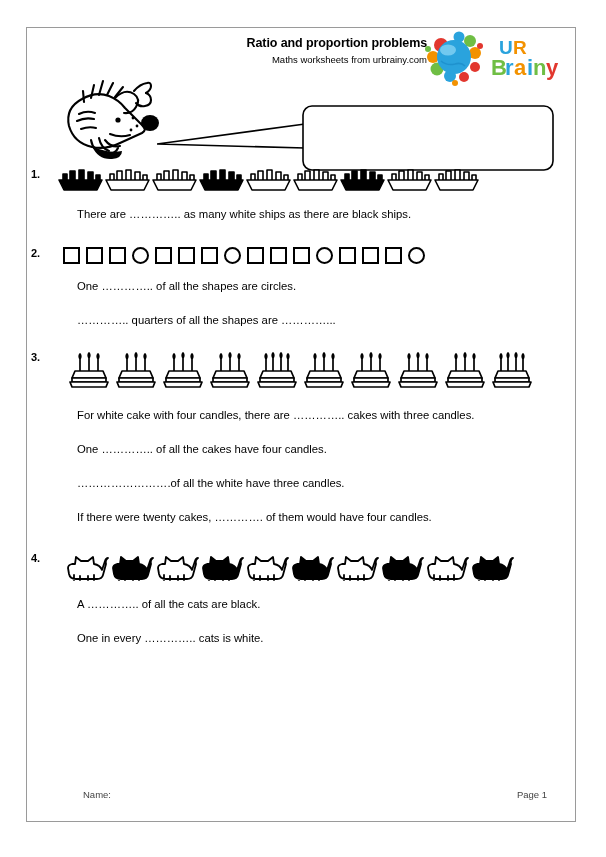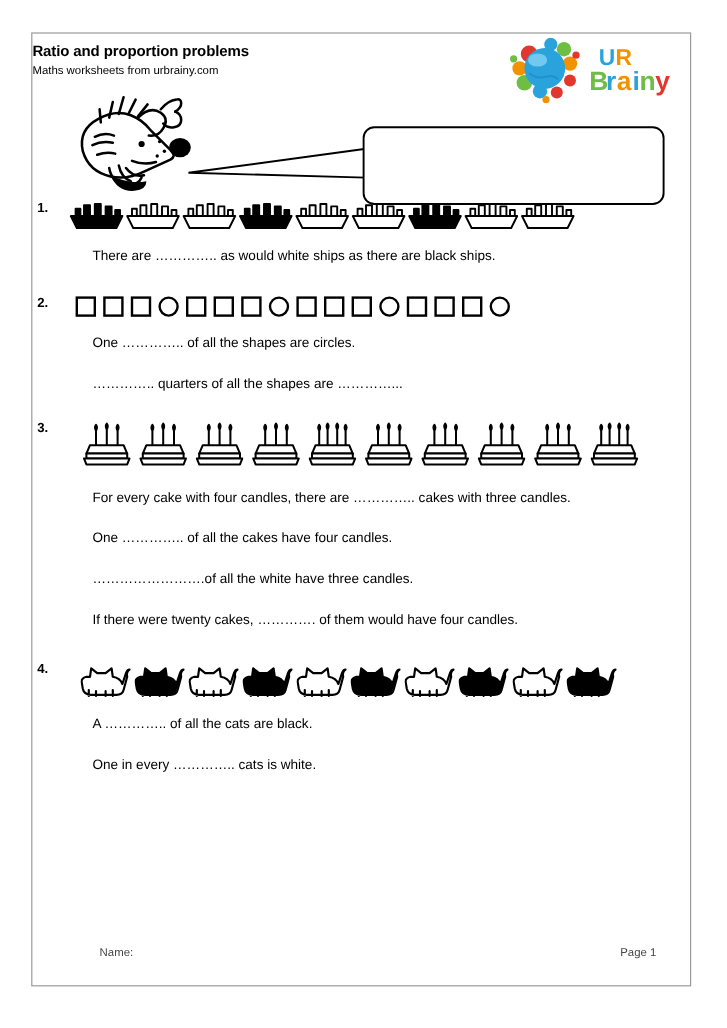--- a/index.html
+++ b/index.html
@@ -29,21 +29,21 @@
   
   .header {
     position: relative;
     height: 58px;
   }
   .title-block {
     position: absolute;
     left: 0;
     top: 8px;
     width: 400px;
-    text-align: left;
+    text-align: right;
   }
   .title {
     font-size: 12.5px;
     font-weight: bold;
     letter-spacing: -0.1px;
     line-height: 15px;
   }
   .subtitle {
     font-size: 9.5px;
     line-height: 14px;
@@ -312,21 +312,21 @@
             <path d="M2 12 h43 l-5 10 h-33 z M6 12 v-6 h4 v6 M13 12 v-9 h5 v9 M22 12 v-10 h5 v10 M31 12 v-8 h5 v8 M39 12 v-5 h4 v5" fill="#000" stroke="#000" stroke-width="1.6" stroke-linejoin="round"></path>
           </svg>
         <svg class="ship" width="47" height="24" viewBox="0 0 47 24">
             <path d="M2 12 h43 l-5 10 h-33 z M6 12 v-6 h4 v6 M13 12 v-9 h5 v9 M22 12 v-10 h5 v10 M31 12 v-8 h5 v8 M39 12 v-5 h4 v5" fill="#fff" stroke="#000" stroke-width="1.6" stroke-linejoin="round"></path>
           </svg>
         <svg class="ship" width="47" height="24" viewBox="0 0 47 24">
             <path d="M2 12 h43 l-5 10 h-33 z M6 12 v-6 h4 v6 M13 12 v-9 h5 v9 M22 12 v-10 h5 v10 M31 12 v-8 h5 v8 M39 12 v-5 h4 v5" fill="#fff" stroke="#000" stroke-width="1.6" stroke-linejoin="round"></path>
           </svg>
       </div>
       <div class="sentences">
-        <div class="sentence">There are ………….. as would white ships as there are black ships.</div>
+        <div class="sentence">There are ………….. as many white ships as there are black ships.</div>
       </div>
     </div>
 
     <div class="q q2">
       <div class="qnum">2.</div>
       <div class="shapes-row">
         <div class="sq"></div>
         <div class="sq"></div>
         <div class="sq"></div>
         <div class="ci"></div>
@@ -449,21 +449,21 @@
               <path d="M16 20 v-13 M16 7 q-1.6 -3 0 -5 q1.6 2 0 5"></path>
               <path d="M24 20 v-13 M24 7 q-1.6 -3 0 -5 q1.6 2 0 5"></path>
               <path d="M31 20 v-12 M31 8 q-1.6 -3 0 -5 q1.6 2 0 5"></path>
               <path d="M6 20 h28 l3 7 h-34 z"></path>
               <path d="M3 27 h34 v4 h-34 z"></path>
               <path d="M1 31 h38 l-2 5 h-34 z"></path>
             </g>
           </svg>
       </div>
       <div class="sentences">
-        <div class="sentence">For every cake with four candles, there are  ………….. cakes with three candles.</div>
+        <div class="sentence">For white cake with four candles, there are  ………….. cakes with three candles.</div>
         <div class="sentence">One  …………..  of all the cakes have four candles.</div>
         <div class="sentence"> …………………….of all the white have three candles.</div>
         <div class="sentence">If there were twenty cakes, ………….  of them would have four candles.</div>
       </div>
     </div>
 
     <div class="q q4">
       <div class="qnum">4.</div>
       <div class="cats-row">
         <svg width="42" height="30" viewBox="0 0 42 30">

